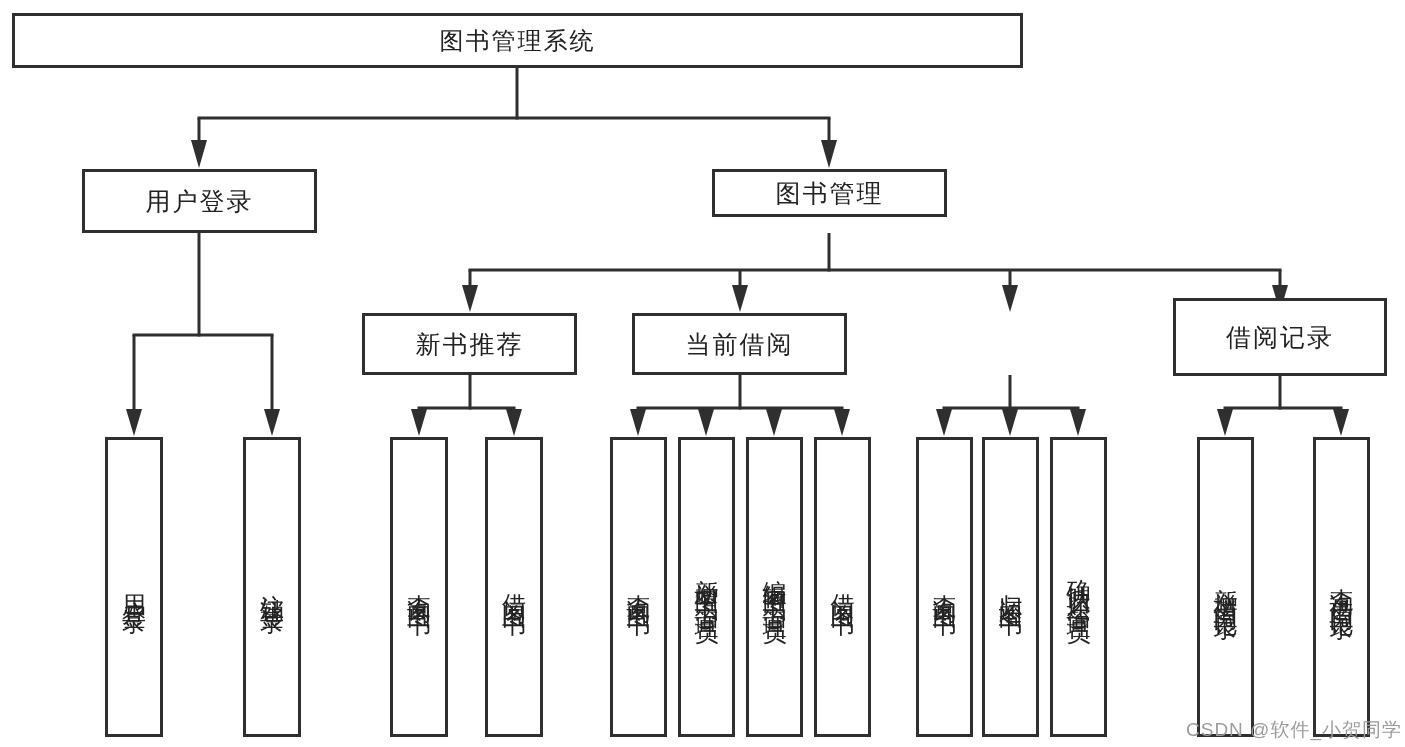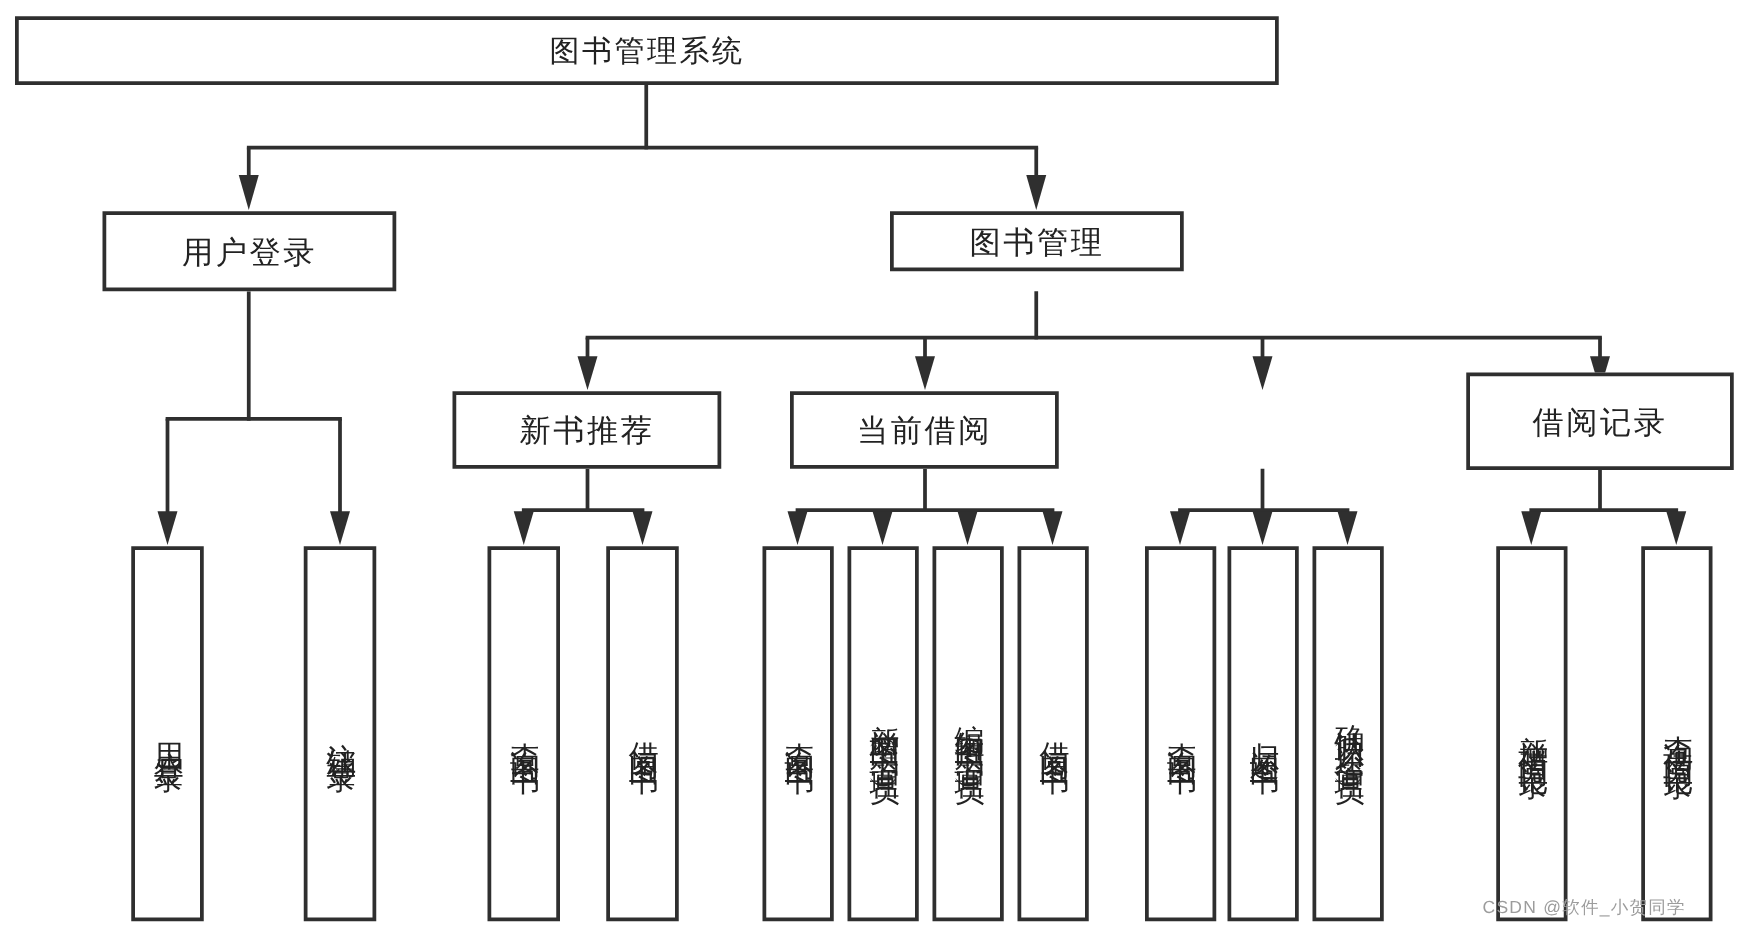--- a/index.html
+++ b/index.html
@@ -26,21 +26,21 @@
     font-size:24px;
     writing-mode:vertical-rl;
     text-orientation:mixed;
     letter-spacing:6px;
     line-height:1;
     white-space:normal;
   }
   .watermark{
     position:absolute;z-index:3;
     color:#9c9c9c;
-    font-size:14px;
+    font-size:19px;
     letter-spacing:1px;
     white-space:nowrap;
   }
 </style>
 </head>
 <body>
 
 <div class="canvas">
 
   <svg class="wires" width="1405" height="747" viewBox="0 0 1405 747">

